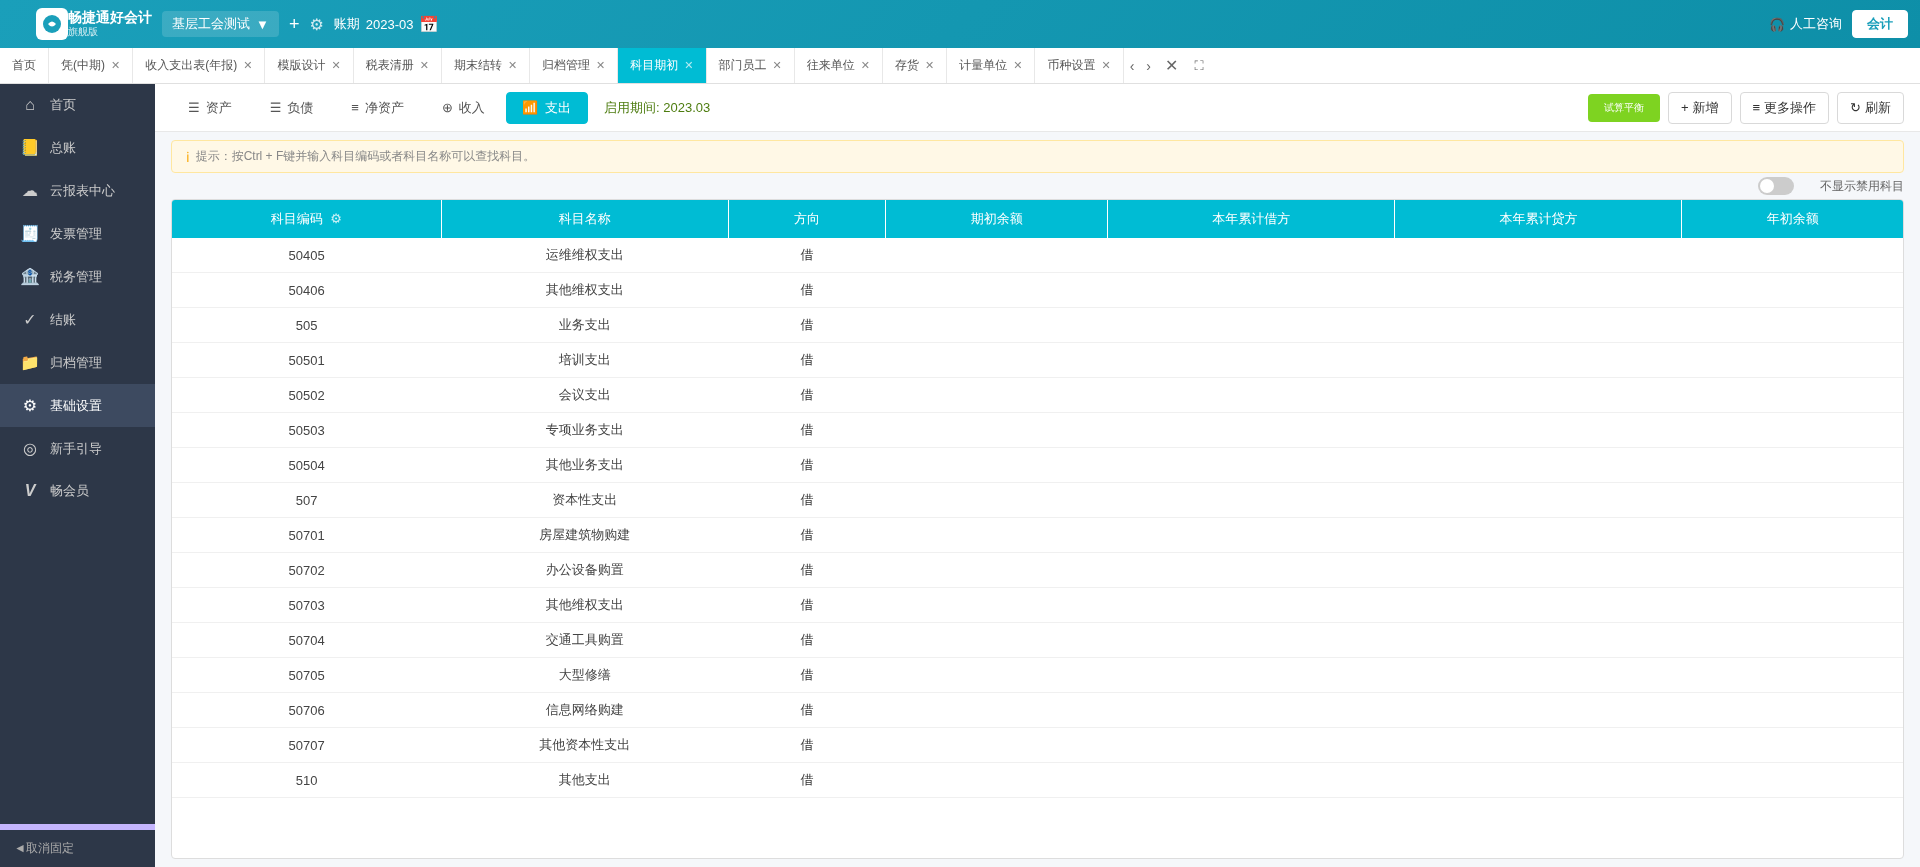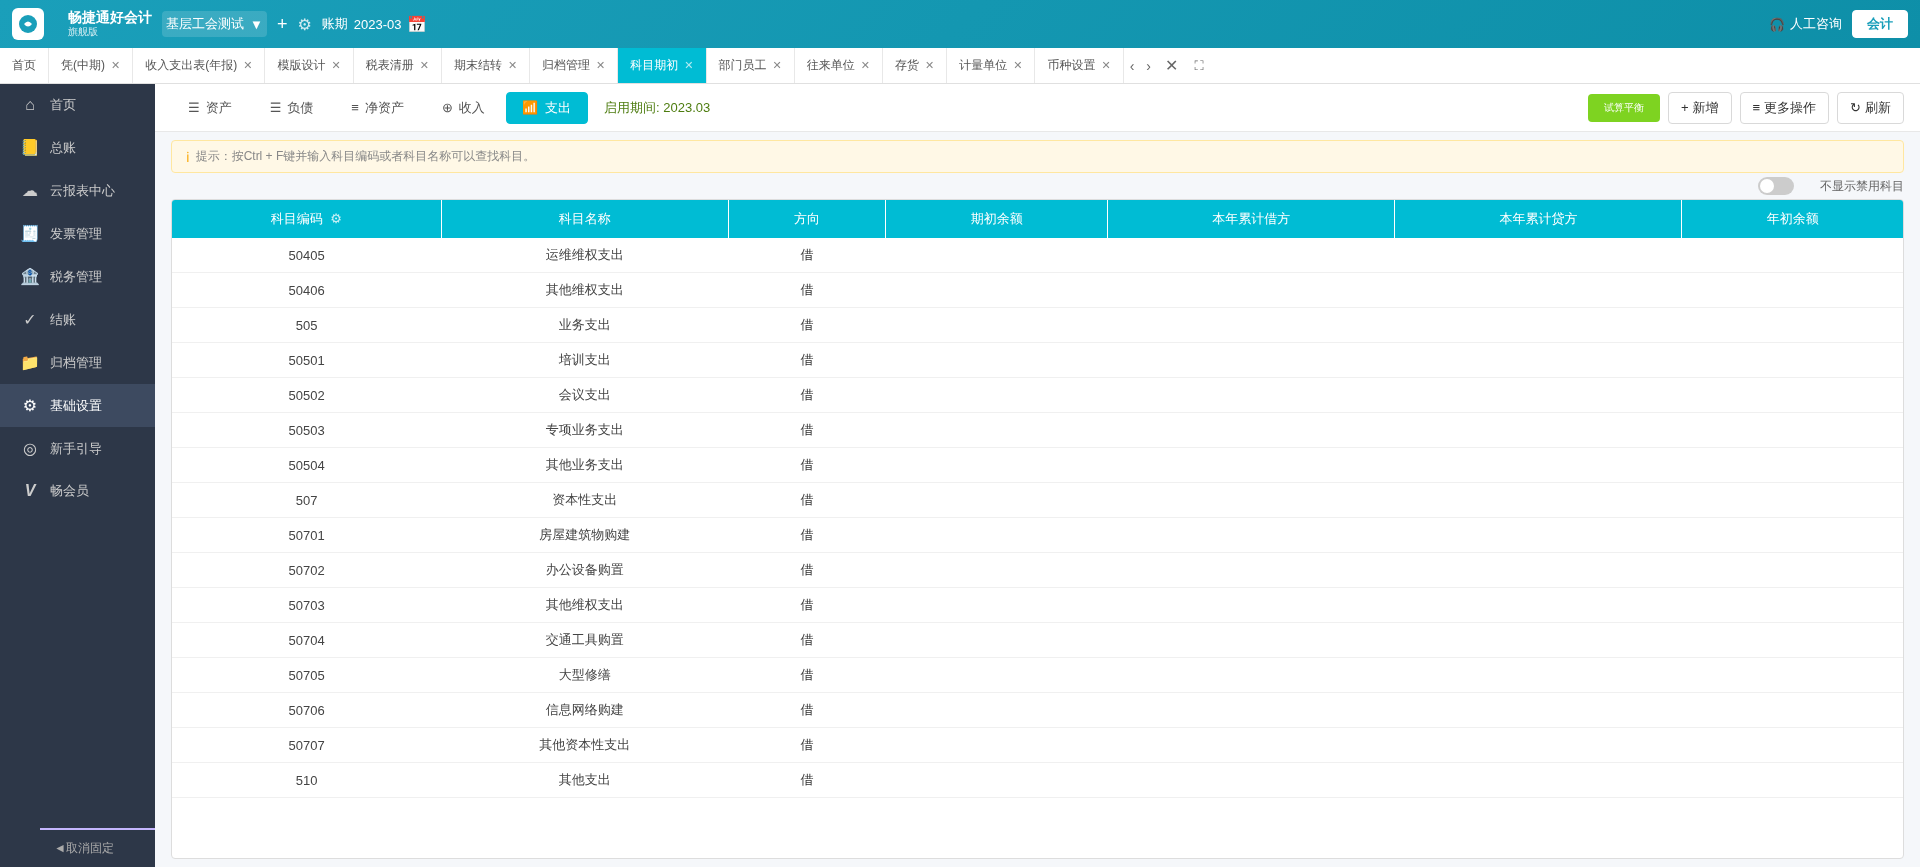--- a/index.html
+++ b/index.html
@@ -10,36 +10,37 @@
       height: 48px;
       background: linear-gradient(135deg, #1a9fba 0%, #0e8fa8 100%);
       display: flex;
       align-items: center;
       padding: 0 12px;
       gap: 10px;
     }
     .logo-area {
       display: flex;
       align-items: center;
-      gap: 24px;
+      gap: 0;
       min-width: 140px;
+      justify-content: flex-end;
     }
     .logo-icon {
       width: 32px; height: 32px;
       background: #fff;
       border-radius: 6px;
       display: flex; align-items: center; justify-content: center;
       color: #1a9fba; font-size: 16px; font-weight: bold;
     }
     .logo-text { color: #fff; font-size: 14px; font-weight: bold; line-height: 1.2; }
     .logo-sub { color: rgba(255,255,255,0.8); font-size: 10px; }
     .company-selector {
       display: flex; align-items: center; gap: 6px;
       background: rgba(255,255,255,0.15); border-radius: 4px;
-      padding: 4px 4px; color: #fff; cursor: pointer;
+      padding: 4px 10px; color: #fff; cursor: pointer;
       font-size: 13px;
     }
     .header-actions {
       margin-left: auto;
       display: flex; align-items: center; gap: 10px;
     }
     .period-display {
       color: #fff; font-size: 13px; display: flex; align-items: center; gap: 6px;
     }
     .calendar-icon { font-size: 16px; }
@@ -103,21 +104,21 @@
       padding: 12px 20px; color: #ccc; cursor: pointer;
       font-size: 13px; transition: background 0.2s;
     }
     .sidebar-item.active { color: #fff; }
     .sidebar-item .s-icon { font-size: 16px; width: 20px; text-align: center; }
     .sidebar-bottom {
       margin-top: auto;
       padding: 10px 14px;
       color: #aaa; font-size: 12px;
       display: flex; align-items: center; gap: 6px;
-      cursor: pointer; border-top: 2px solid #c4b5fd; margin-left: 40px;
+      cursor: pointer; border-top: 6px solid #c4b5fd;
     }
 
     
     .content-area {
       flex: 1;
       display: flex;
       flex-direction: column;
       background: #f5f7fa;
       overflow: hidden;
     }

